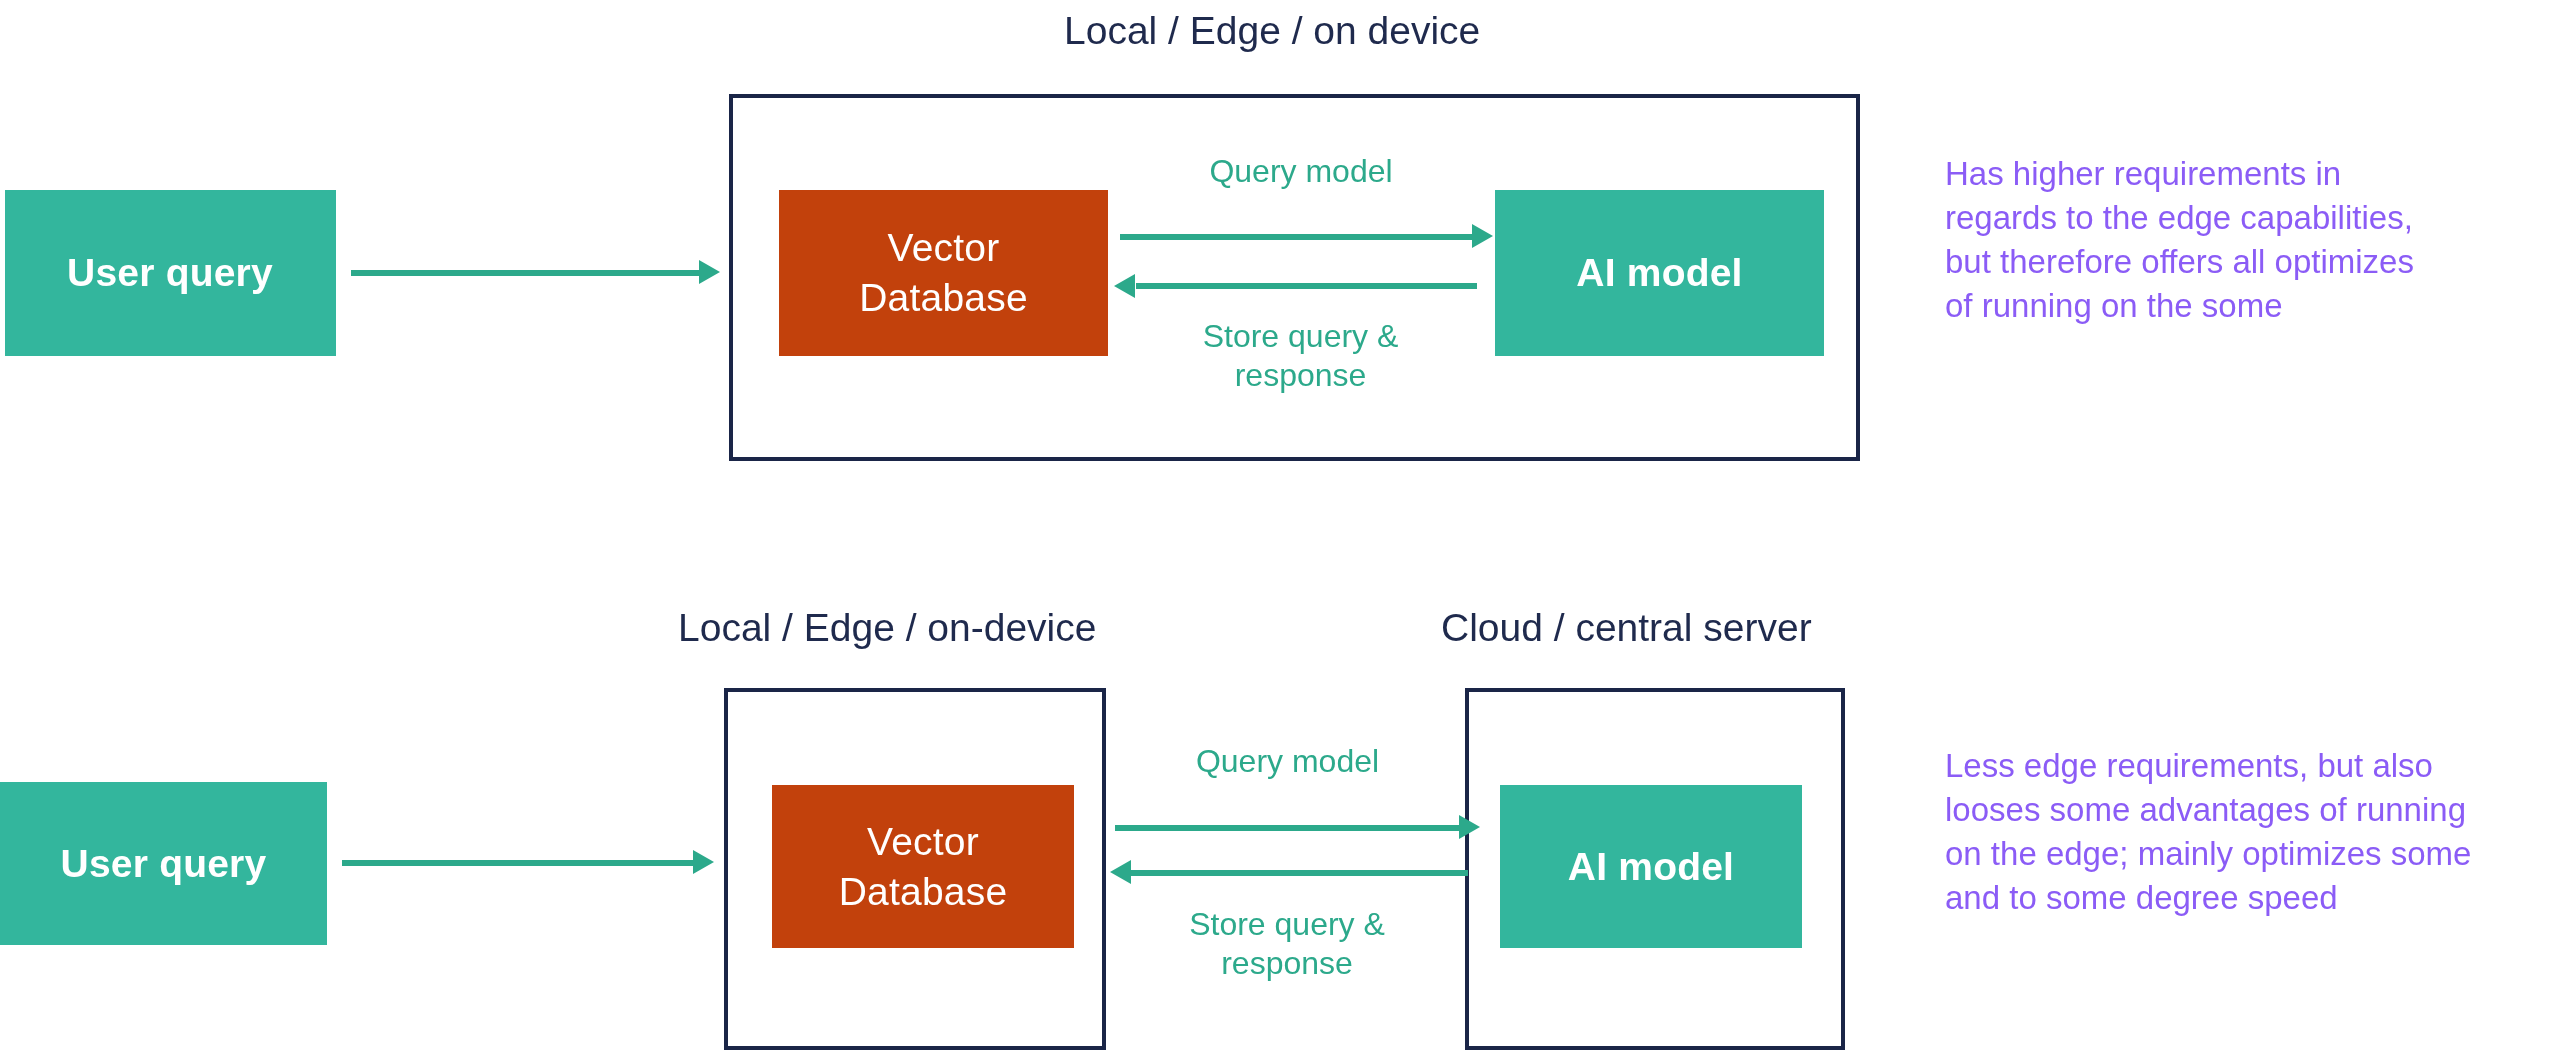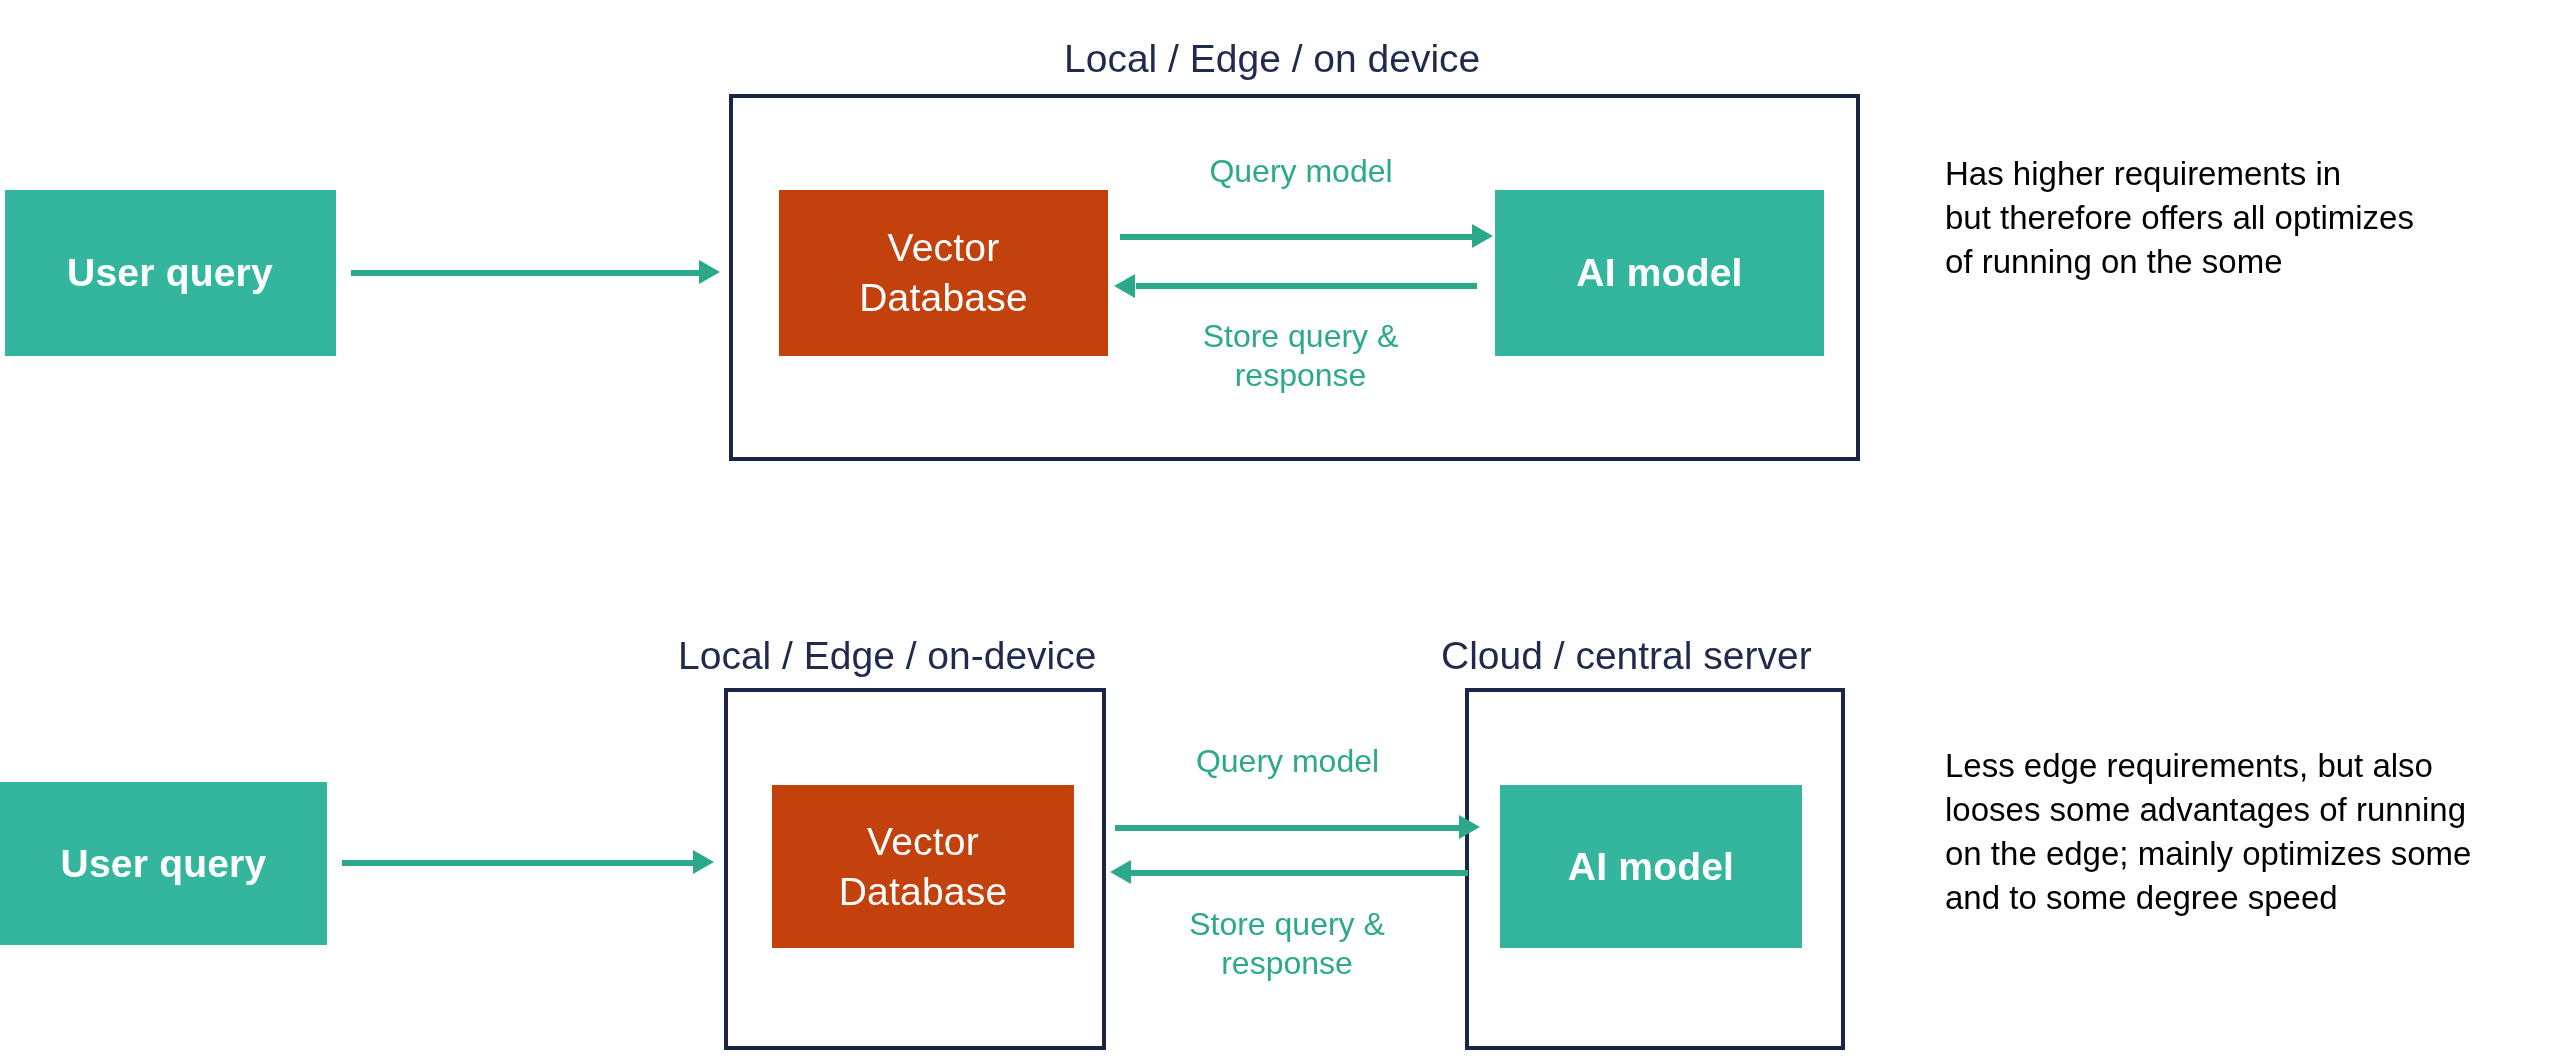--- a/index.html
+++ b/index.html
@@ -19,21 +19,20 @@
   }
 
   
   .section-title {
     position: absolute;
     color: #1f2a4d;
     font-size: 39px;
     line-height: 1.15;
     white-space: nowrap;
     font-family: "Liberation Sans", sans-serif;
-    margin-top: 28px;
   }
 
   
   .zone {
     position: absolute;
     border: 4.5px solid #1a2547;
     background: #ffffff;
     box-sizing: border-box;
   }
 
@@ -81,21 +80,21 @@
     color: #2ca98b;
     font-size: 32px;
     line-height: 1.22;
     text-align: center;
     font-family: "Liberation Sans", sans-serif;
   }
 
   
   .annotation {
     position: absolute;
-    color: #000000;
+    color: #8b5cf6;
     font-size: 33px;
     line-height: 1.33;
     font-family: "Liberation Sans", sans-serif;
   }
 </style>
 </head>
 <body>
 
 <div id="canvas">
 
@@ -123,20 +122,21 @@
   <div class="arrow-line" style="left:1136px; top:283px; width:341px;"></div>
   <div class="arrow-head-left" style="left:1114px; top:274px;"></div>
 
   <div class="edge-label" style="left:1095px; top:317px; width:411px;">
     <div>Store query &amp;</div>
     <div>response</div>
   </div>
 
   <div class="annotation" style="left:1945px; top:152px; width:617px;">
     <div>Has higher requirements in</div>
+    <div>regards to the edge capabilities,</div>
     <div>but therefore offers all optimizes</div>
     <div>of running on the some</div>
   </div>
 
   <div class="section-title" style="left:678px; top:606px;">Local / Edge / on-device</div>
 
   <div class="section-title" style="left:1441px; top:606px;">Cloud / central server</div>
 
   <div class="zone" style="left:724px; top:688px; width:382px; height:362px;"></div>
 

